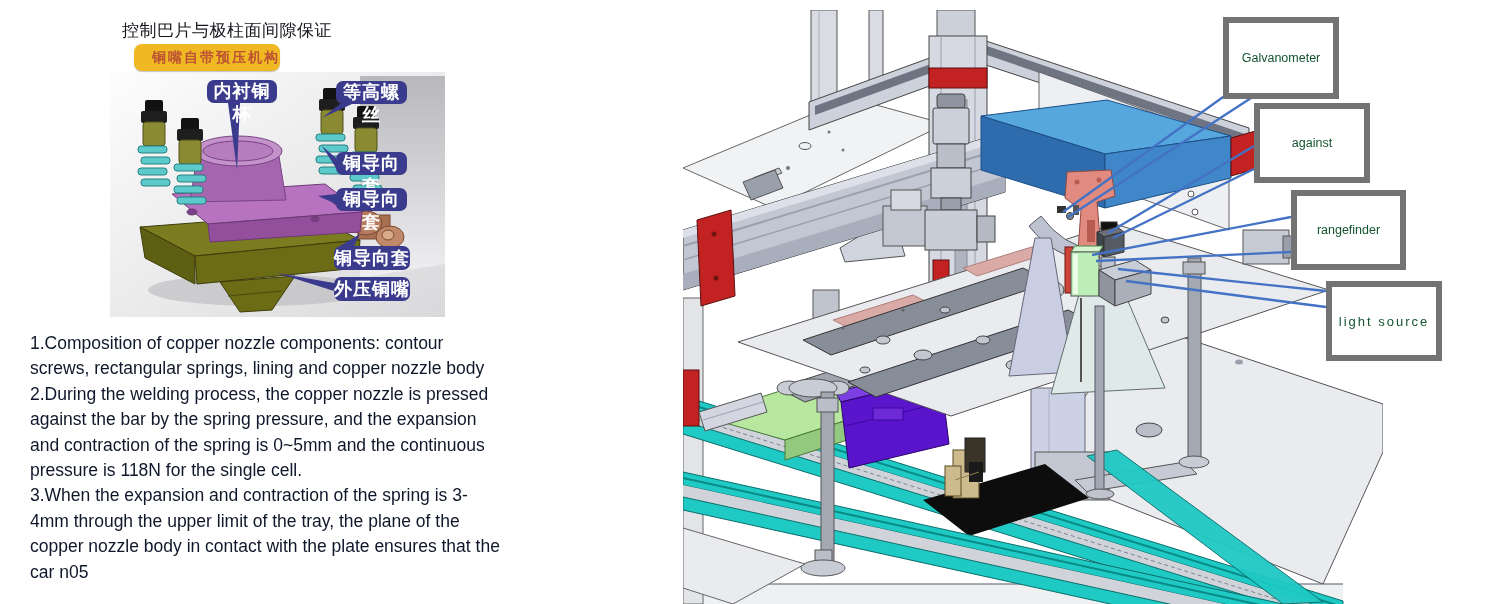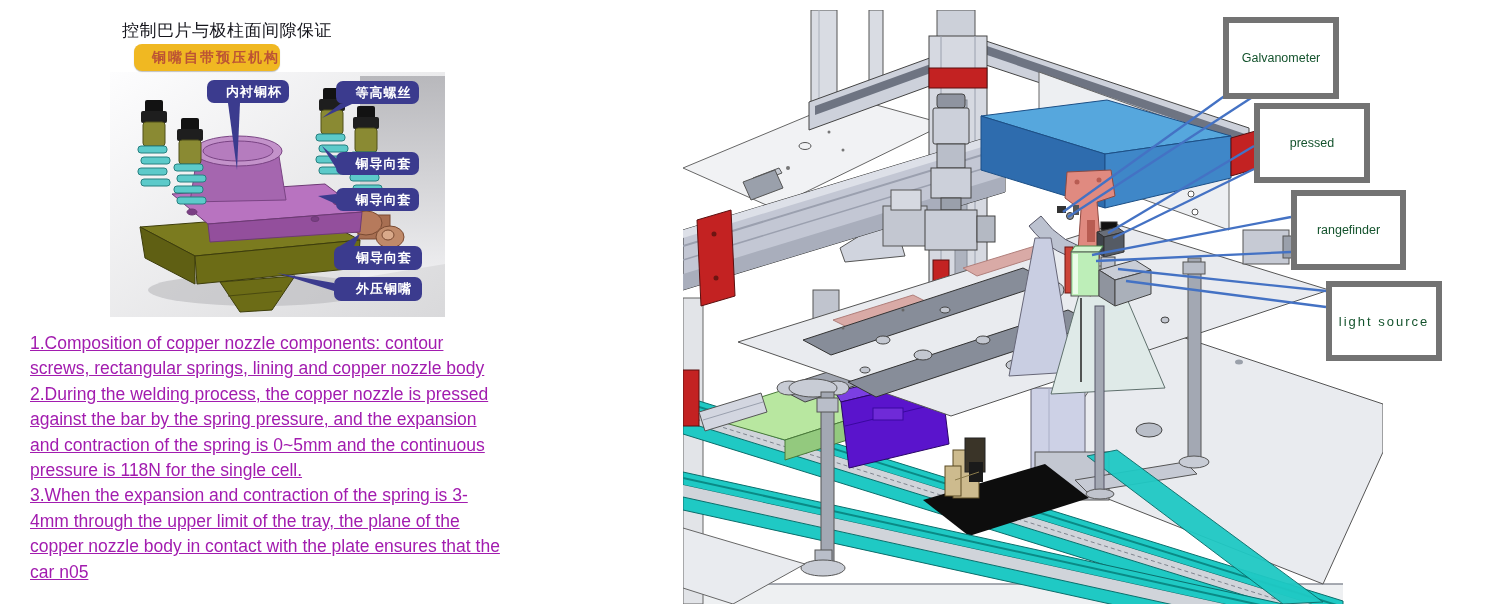--- a/index.html
+++ b/index.html
@@ -12,26 +12,26 @@
   #cn-title{
     left:122px;top:19px;font-size:17px;font-weight:normal;color:#15151c;
     letter-spacing:0.5px;white-space:nowrap;z-index:4;
   }
   #badge{
     left:134px;top:44px;width:146px;height:27px;background:#f0b822;border-radius:8px;
     color:#bc5434;font-size:14px;font-weight:bold;text-align:right;line-height:27px;
     letter-spacing:2px;z-index:4;box-shadow:0 1px 1px rgba(0,0,0,.25);
   }
   .plabel{
-    position:absolute;background:#3b3b8e;color:#ffffff;font-size:13px;font-weight:bold;
-    text-align:center;border-radius:7px;letter-spacing:1px;z-index:4;padding-left:12px;
+    position:absolute;background:#3b3b8e;color:#ffffff;font-size:18px;font-weight:bold;
+    text-align:center;border-radius:7px;letter-spacing:1px;z-index:4;
   }
   #notes{
-    left:30px;top:331px;width:552px;font-size:17.5px;line-height:25.4px;color:#a21caf;
-    white-space:pre-line;z-index:2;text-decoration:underline;
+    left:30px;top:331px;width:552px;font-size:17.5px;line-height:25.4px;color:#0f172a;
+    white-space:pre-line;z-index:2;
   }
   
   .callout{
     position:absolute;background:#ffffff;border:6px solid #737373;z-index:6;
     display:flex;align-items:center;justify-content:center;
     font-size:12.5px;color:#14532d;
   }
   #callout-3{letter-spacing:2px;font-size:13px;}
   svg{display:block;}
 </style>
@@ -381,15 +381,15 @@
     <path d="M254,136 L108,223"></path>
       <path d="M254,159 L113,228"></path>
     <path d="M291,207 L92,245"></path>
       <path d="M291,242 L96,251"></path>
     <path d="M326,281 L118,259"></path>
       <path d="M326,297 L126,271"></path>
   </g>
 </svg>
 
 <div class="callout" style="left:1223px;top:17px;width:104px;height:70px">Galvanometer</div>
-<div class="callout" style="left:1254px;top:103px;width:104px;height:68px">pressed</div>
+<div class="callout" style="left:1254px;top:103px;width:104px;height:68px">against</div>
 <div class="callout" style="left:1291px;top:190px;width:103px;height:68px">rangefinder</div>
 <div class="callout" id="callout-3" style="left:1326px;top:281px;width:104px;height:68px">light source</div>
 
 </body></html>

